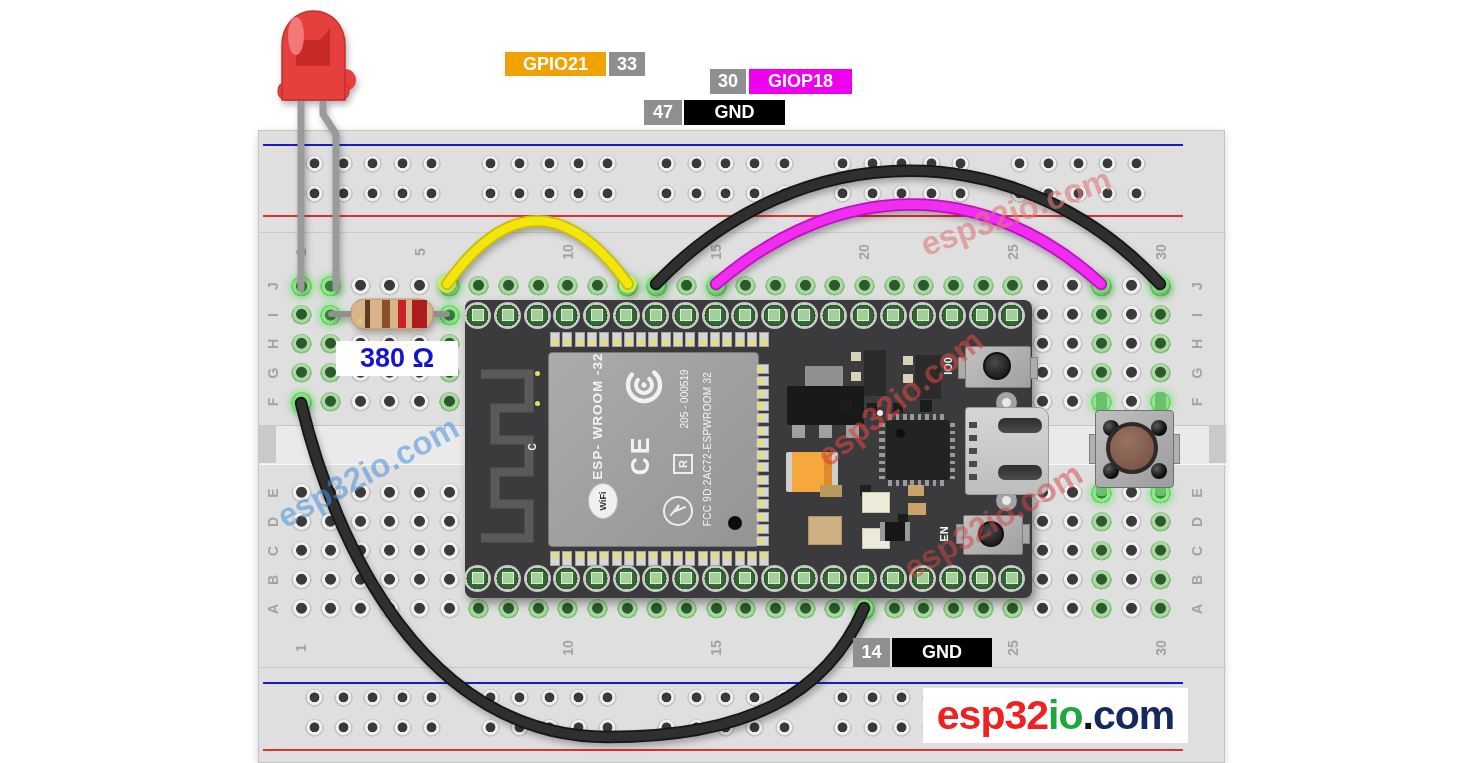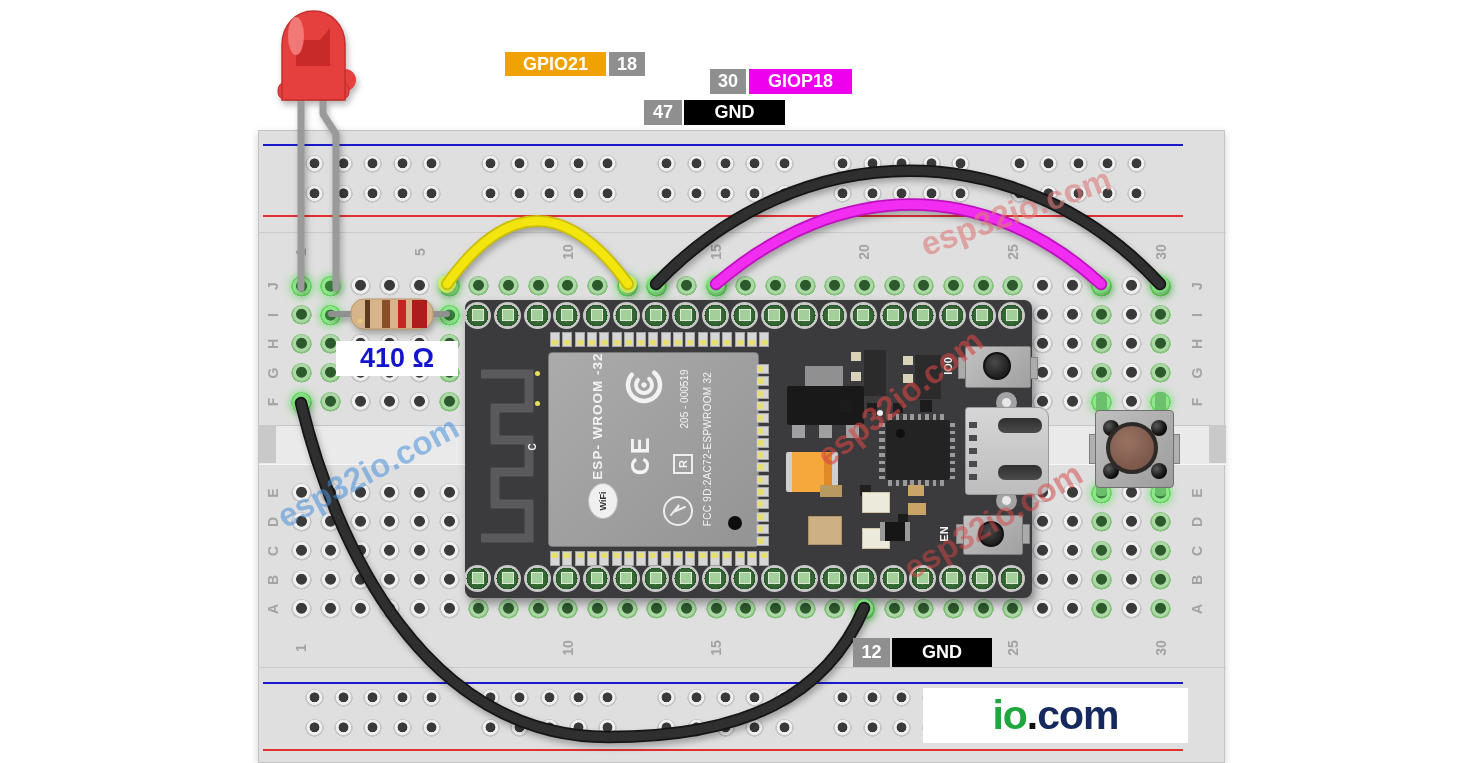--- a/index.html
+++ b/index.html
@@ -825,29 +825,30 @@
       <path d="M656,284 C800,133 1020,133 1160,284" stroke="#151515" stroke-width="12.5"></path>
       <path d="M656,284 C800,133 1020,133 1160,284" stroke-width="9" stroke="#2f2f2f"></path>
       <path d="M716,284 C840,178 985,178 1101,284" stroke="#bf10bf" stroke-width="12.5"></path>
       <path d="M716,284 C840,178 985,178 1101,284" stroke-width="9" stroke="#f02df0"></path>
       <path d="M301,403 C335,545 425,737 608,737 C745,737 826,696 864,608" stroke="#151515" stroke-width="12.5"></path>
       <path d="M301,403 C335,545 425,737 608,737 C745,737 826,696 864,608" stroke-width="9" stroke="#2f2f2f"></path>
     </g>
   </svg>
 
   <div class="badge" style="left: 505px; top: 52px; width: 101px; height: 24px; background-color: rgb(240, 162, 2);">GPIO21</div>
-  <div class="badge" style="left: 609px; top: 52px; width: 36px; height: 24px; background-color: rgb(143, 143, 143);">18</div>
+  <div class="badge" style="left: 609px; top: 52px; width: 36px; height: 24px; background-color: rgb(143, 143, 143);">33</div>
   <div class="badge" style="left: 710px; top: 69px; width: 36px; height: 25px; background-color: rgb(143, 143, 143);">30</div>
   <div class="badge" style="left: 749px; top: 69px; width: 103px; height: 25px; background-color: rgb(238, 0, 238);">GIOP18</div>
   <div class="badge" style="left: 644px; top: 100px; width: 38px; height: 25px; background-color: rgb(143, 143, 143);">47</div>
   <div class="badge" style="left: 684px; top: 100px; width: 101px; height: 25px; background-color: rgb(0, 0, 0);">GND</div>
-  <div class="badge" style="left: 853px; top: 638px; width: 37px; height: 29px; background-color: rgb(143, 143, 143);">12</div>
+  <div class="badge" style="left: 853px; top: 638px; width: 37px; height: 29px; background-color: rgb(143, 143, 143);">14</div>
   <div class="badge" style="left: 892px; top: 638px; width: 100px; height: 29px; background-color: rgb(0, 0, 0);">GND</div>
 
-  <div id="resistor-label" style="color: rgb(20, 20, 204);">410 Ω</div>
+  <div id="resistor-label" style="color: rgb(20, 20, 204);">380 Ω</div>
 
   <div id="site-logo">
+    <span style="color: rgb(238, 34, 34);">esp32</span>
       <span style="color: rgb(31, 167, 63);">io</span>
       <span style="color: rgb(17, 17, 17);">.</span>
       <span style="color: rgb(22, 41, 94);">com</span>
   </div>
 
 </div>
 
 </body></html>

